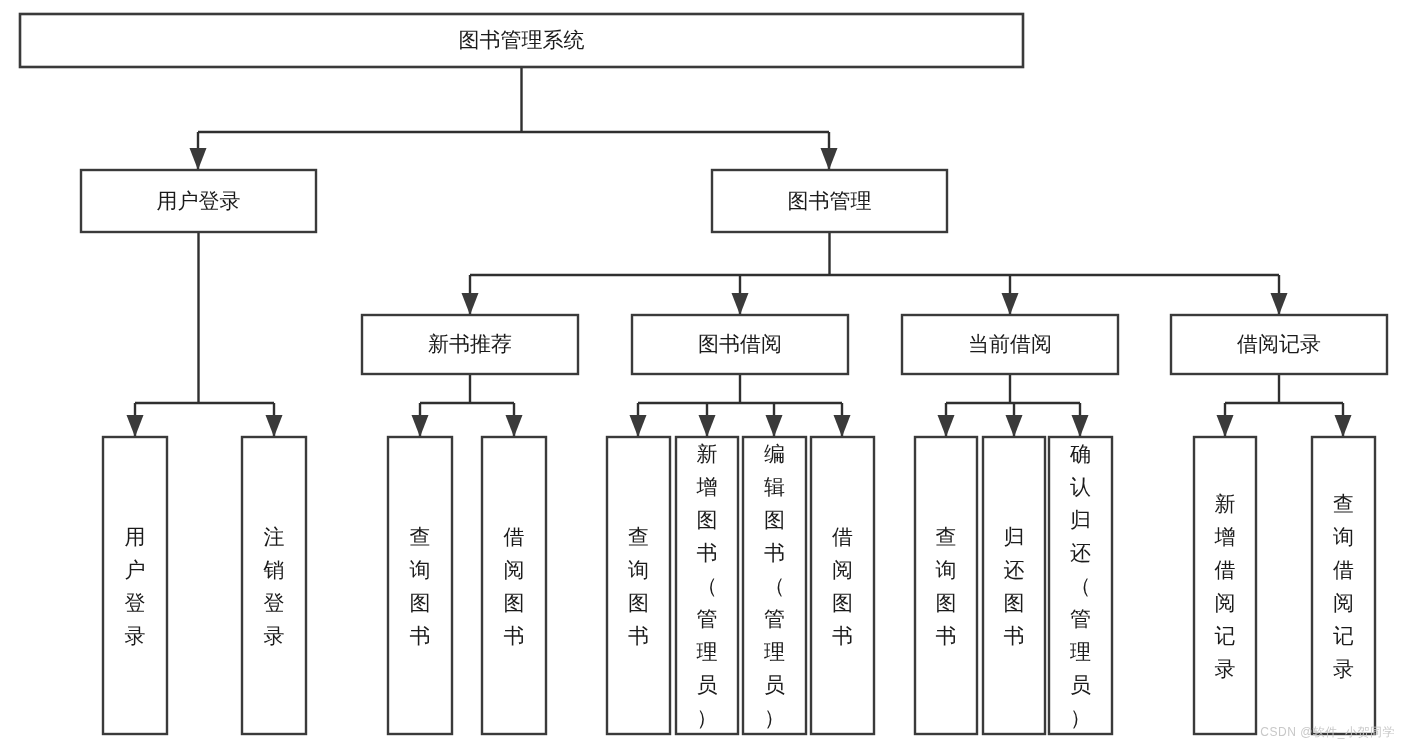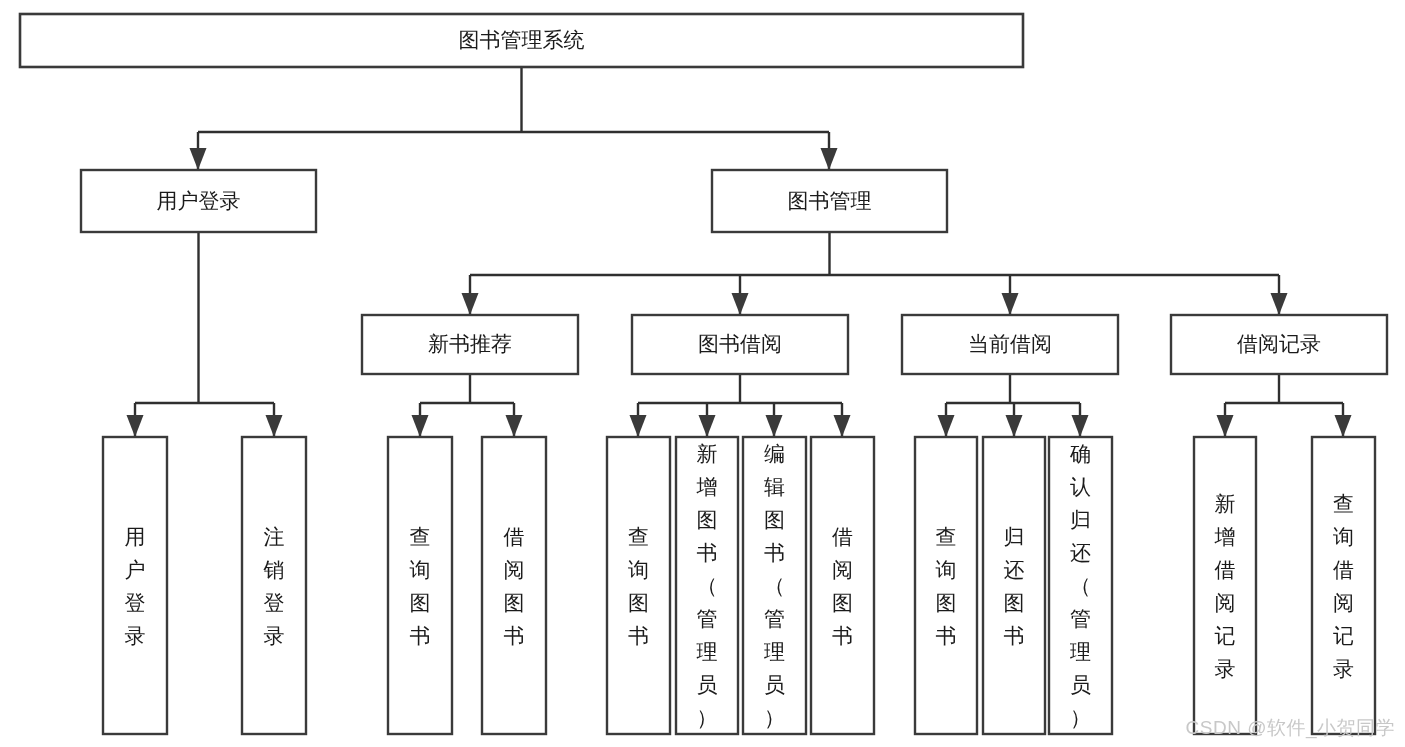--- a/index.html
+++ b/index.html
@@ -60,21 +60,21 @@
     font-family: "Liberation Sans", "DejaVu Sans", sans-serif;
     font-size: 21px;
     fill: #1b1b1b;
     text-anchor: middle;
   }
   .watermark-text {
     position: absolute;
     right: 10px;
     bottom: 6px;
     font-family: "Liberation Sans", "DejaVu Sans", sans-serif;
-    font-size: 19px;
+    font-size: 12px;
     color: #c8c8c8;
     letter-spacing: 0.5px;
     user-select: none;
     pointer-events: none;
     white-space: nowrap;
     margin-left: 24px;
   }
 </style>
 </head>
 <body>

